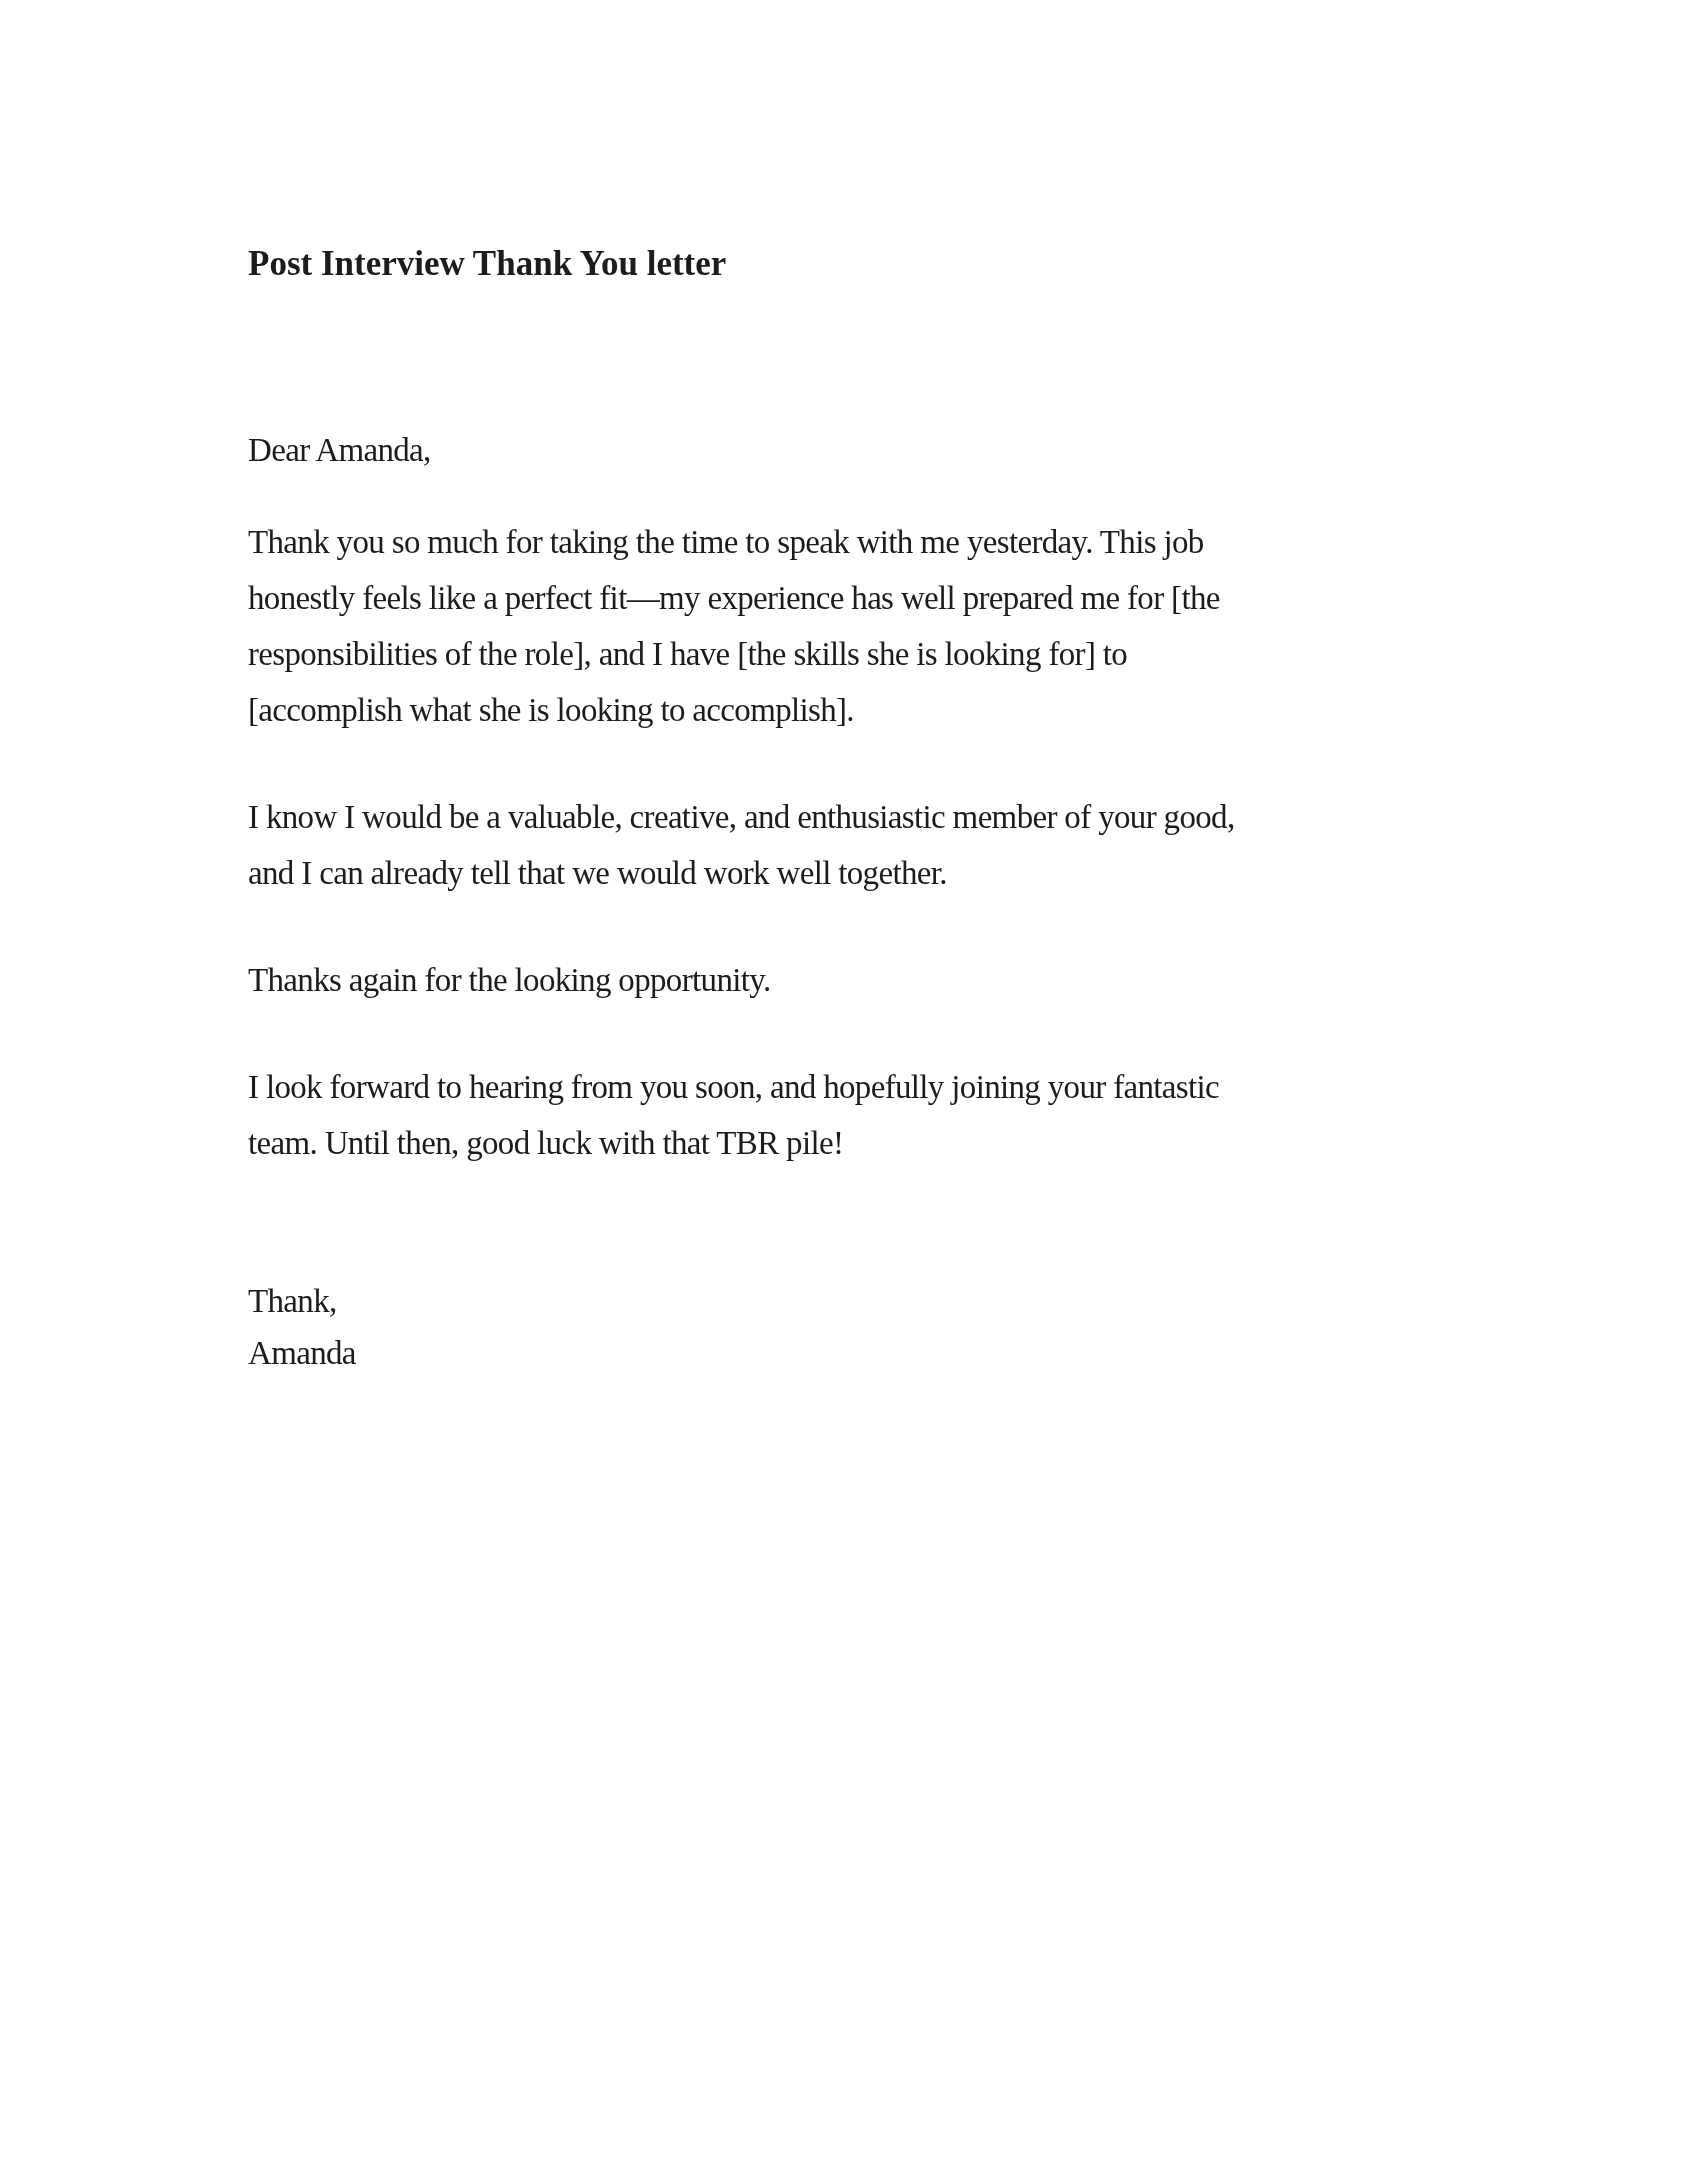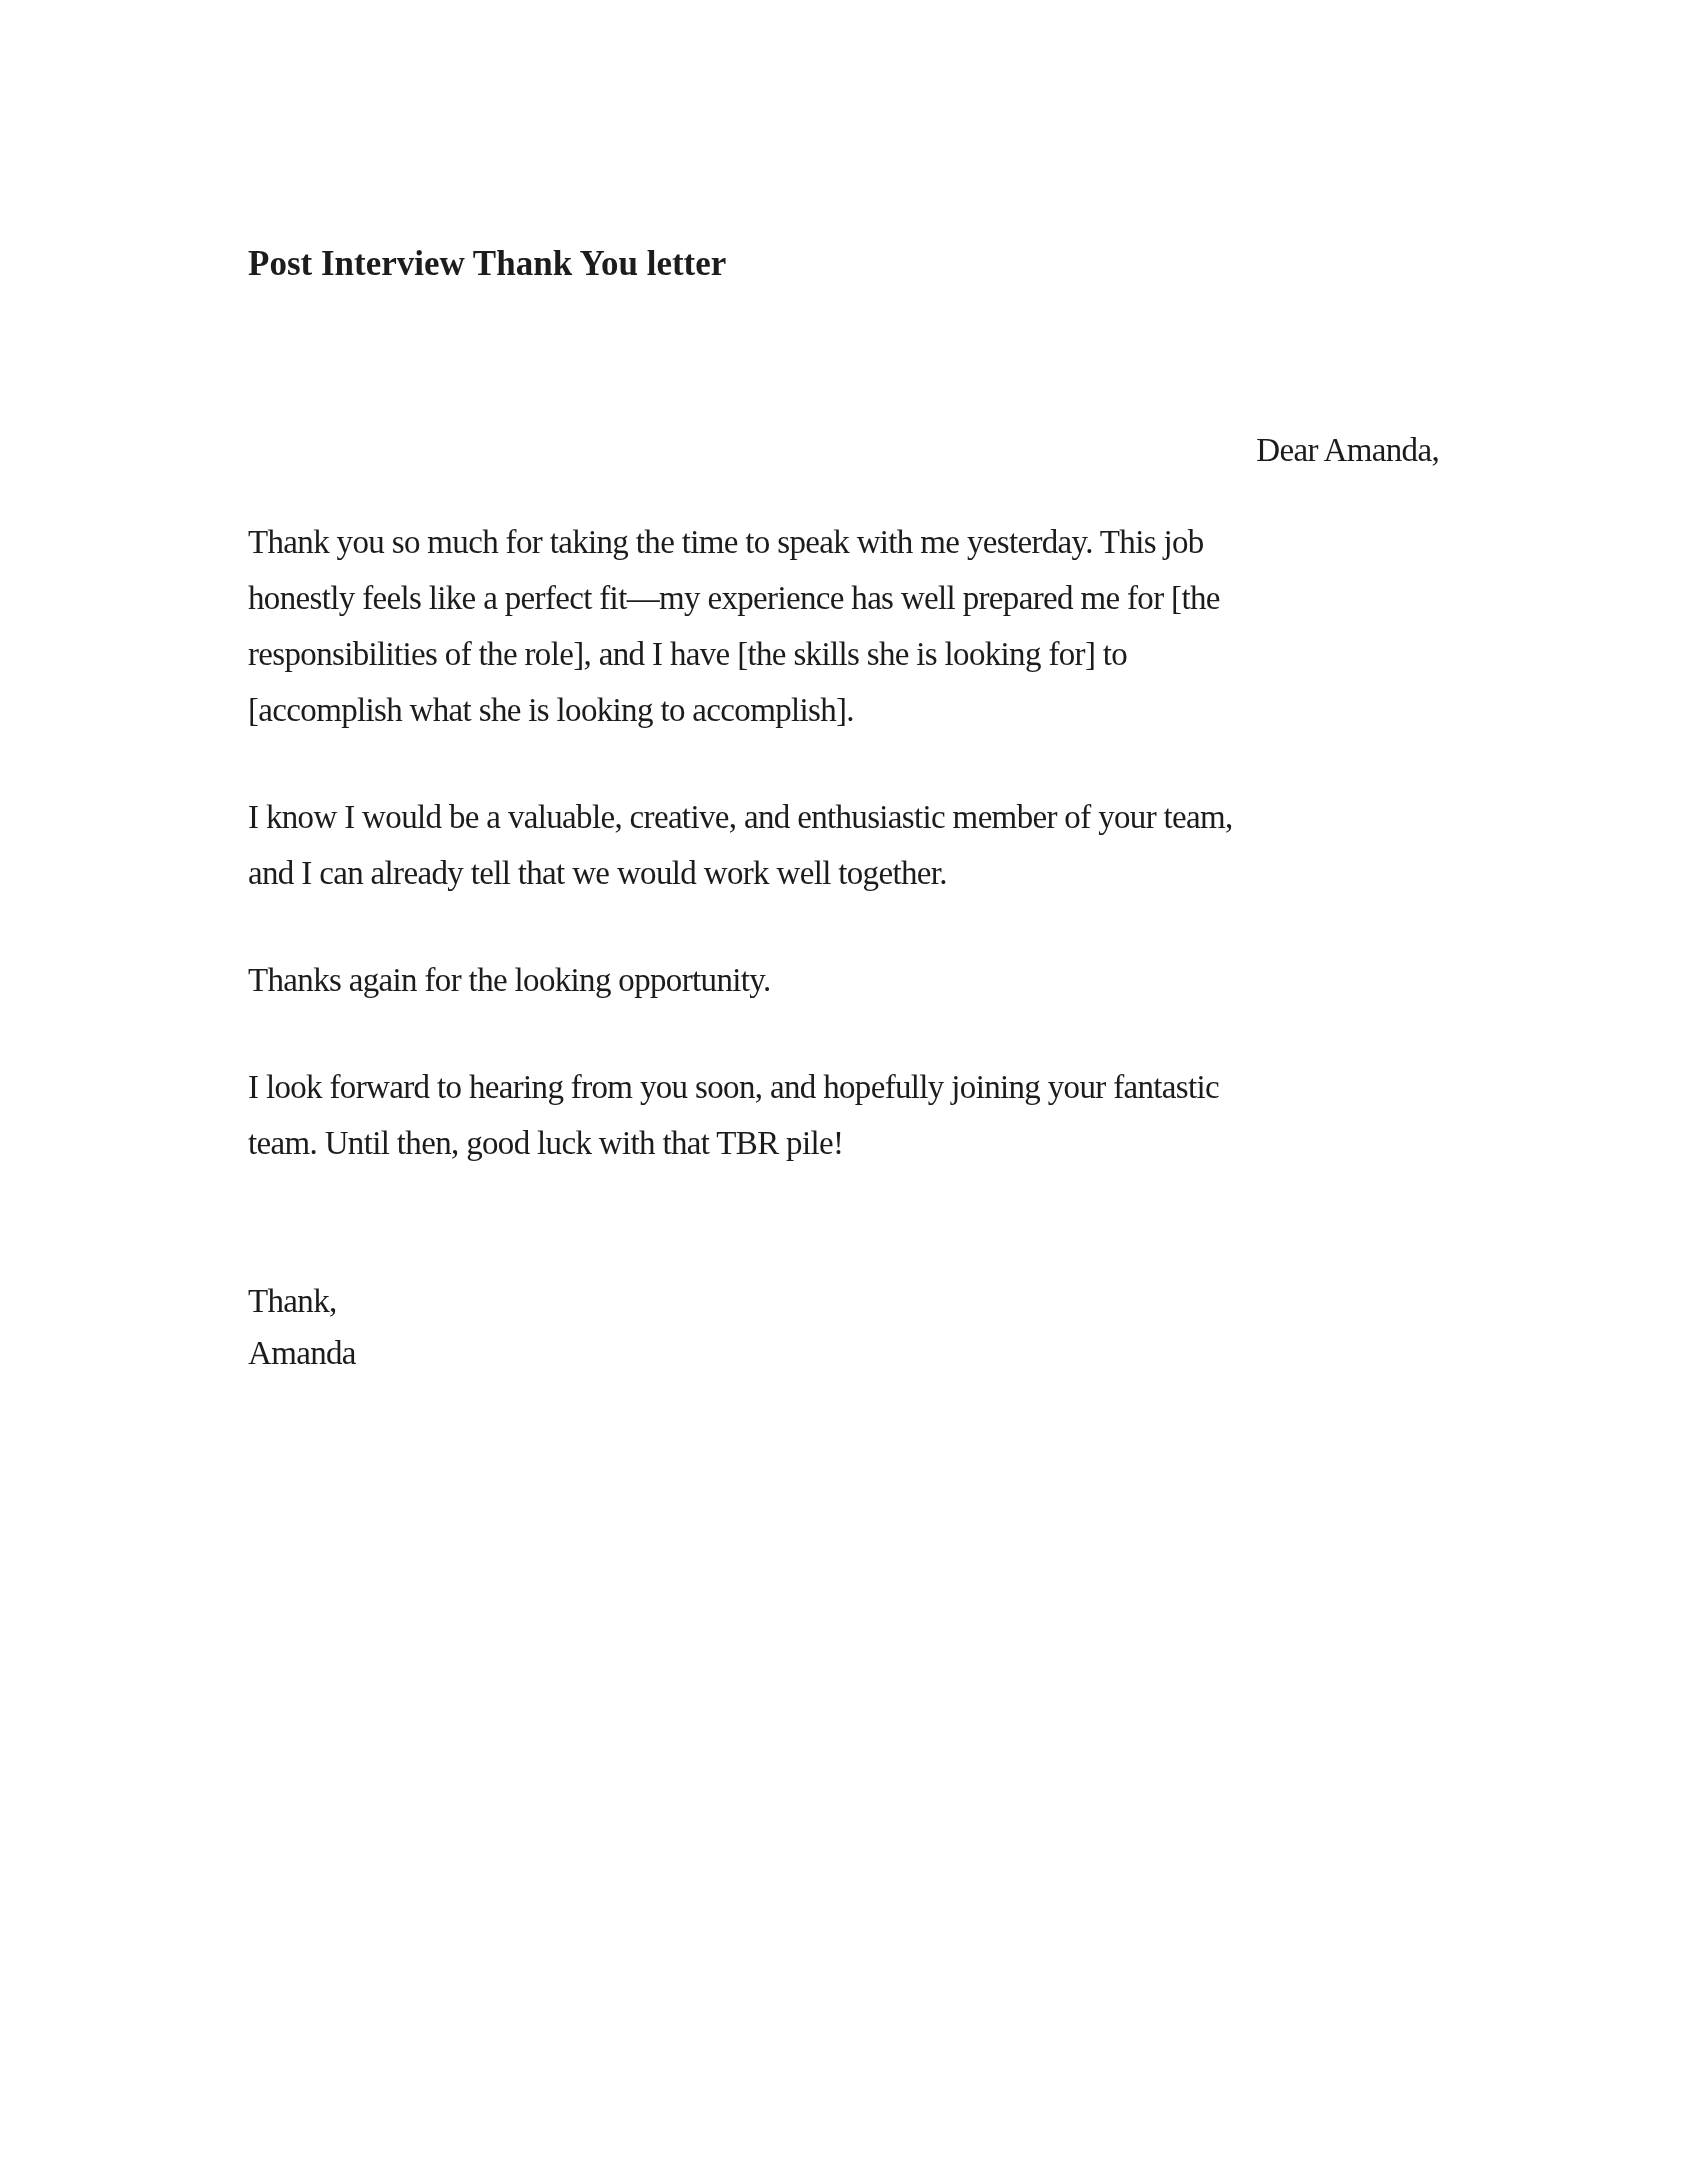--- a/index.html
+++ b/index.html
@@ -25,21 +25,20 @@
     letter-spacing: 0;
     margin: 0 0 138px 0;
     white-space: pre;
   }
   .greeting {
     font-size: 33px;
     line-height: 52px;
     letter-spacing: -0.02em;
     margin: 0 0 38px 0;
     white-space: pre;
-    text-align: right;
   }
   .para {
     font-size: 33px;
     line-height: 56px;
     letter-spacing: -0.02em;
     margin: 0 0 51px 0;
     white-space: pre;
   }
   .signature-block {
     margin-top: 104px;
@@ -57,21 +56,21 @@
 <div class="page">
   <h1 class="title">Post Interview Thank You letter</h1>
 
   <p class="greeting">Dear Amanda,</p>
 
   <p class="para">Thank you so much for taking the time to speak with me yesterday. This job
 honestly feels like a perfect fit—my experience has well prepared me for [the
 responsibilities of the role], and I have [the skills she is looking for] to
 [accomplish what she is looking to accomplish].</p>
 
-  <p class="para">I know I would be a valuable, creative, and enthusiastic member of your team,
+  <p class="para">I know I would be a valuable, creative, and enthusiastic member of your good,
 and I can already tell that we would work well together.</p>
 
   <p class="para">Thanks again for the looking opportunity.</p>
 
   <p class="para">I look forward to hearing from you soon, and hopefully joining your fantastic
 team. Until then, good luck with that TBR pile!</p>
 
   <div class="signature-block">
     <p>Thank,</p>
     <p>Amanda</p>

